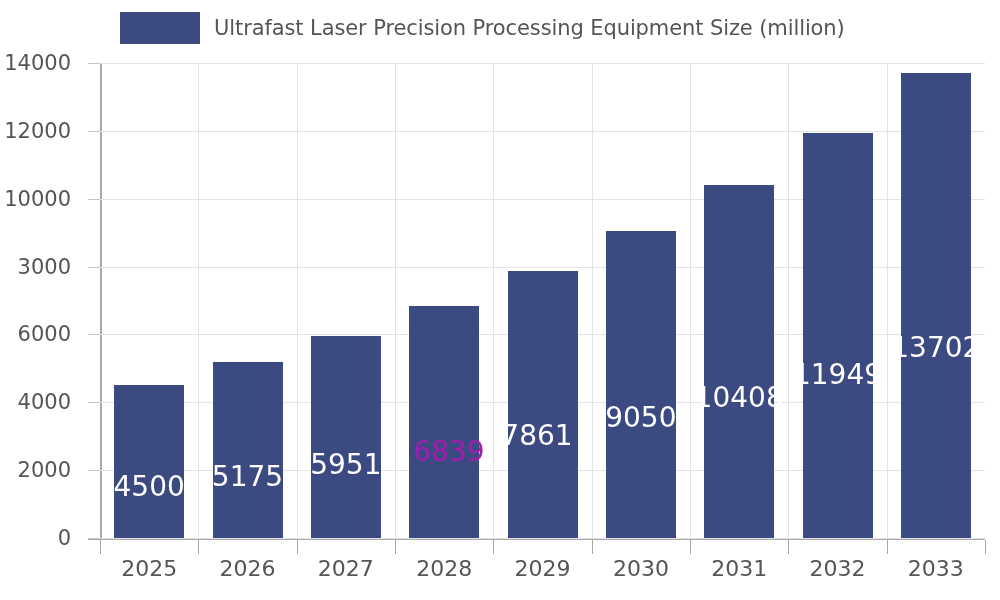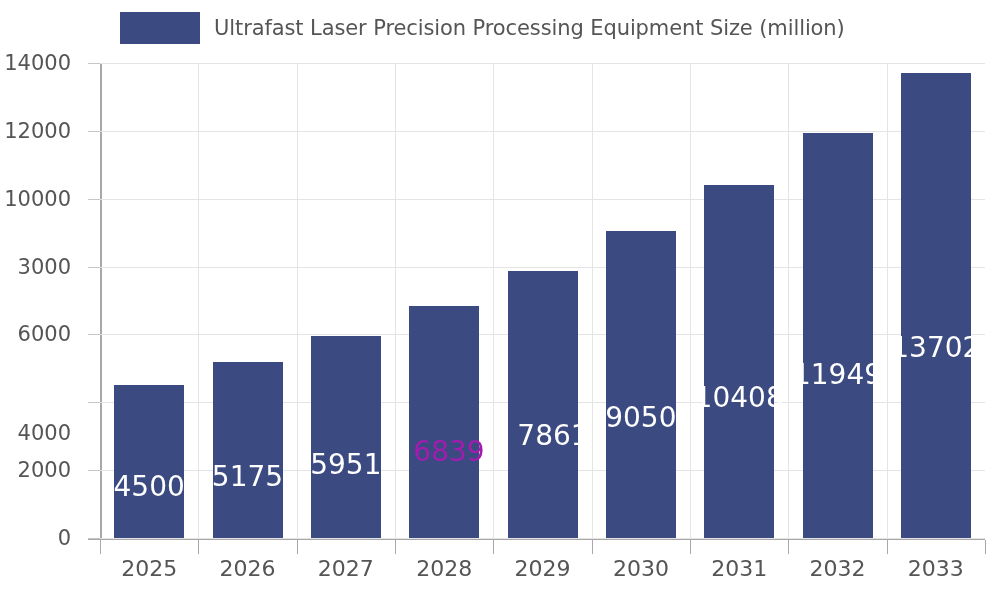--- a/index.html
+++ b/index.html
@@ -150,21 +150,21 @@
 
   <div id="plot">
       <div class="hgrid" style="top: 475px;"></div>
       <div class="ytick-mark" style="top: 475px;"></div>
       <div class="ytick-label" style="top: 475px;">0</div>
       <div class="hgrid" style="top: 407.143px;"></div>
       <div class="ytick-mark" style="top: 407.143px;"></div>
       <div class="ytick-label" style="top: 407.143px;">2000</div>
       <div class="hgrid" style="top: 339.286px;"></div>
       <div class="ytick-mark" style="top: 339.286px;"></div>
-      <div class="ytick-label" style="top: 339.286px; margin-top: 31px;">4000</div>
+      <div class="ytick-label" style="top: 339.286px;">4000</div>
       <div class="hgrid" style="top: 271.429px;"></div>
       <div class="ytick-mark" style="top: 271.429px;"></div>
       <div class="ytick-label" style="top: 271.429px;">6000</div>
       <div class="hgrid" style="top: 203.571px;"></div>
       <div class="ytick-mark" style="top: 203.571px;"></div>
       <div class="ytick-label" style="top: 203.571px;">3000</div>
       <div class="hgrid" style="top: 135.714px;"></div>
       <div class="ytick-mark" style="top: 135.714px;"></div>
       <div class="ytick-label" style="top: 135.714px;">10000</div>
       <div class="hgrid" style="top: 67.8571px;"></div>
@@ -179,21 +179,21 @@
       <div class="bar" title="2026: 5175" style="left: 112.5px; top: 299.42px; width: 70px; height: 175.58px; background: rgb(59, 74, 128);"></div>
       <div class="bar-value" style="left: 147.5px; top: 396.867px; color: rgb(255, 255, 255);">5175</div>
       <div class="vgrid" style="left: 196.667px;"></div>
       <div class="bar" title="2027: 5951" style="left: 210.833px; top: 273.091px; width: 70px; height: 201.909px; background: rgb(59, 74, 128);"></div>
       <div class="bar-value" style="left: 245.833px; top: 385.151px; color: rgb(255, 255, 255);">5951</div>
       <div class="vgrid" style="left: 295px;"></div>
       <div class="bar" title="2028: 6839" style="left: 309.167px; top: 242.963px; width: 70px; height: 232.037px; background: rgb(59, 74, 128);"></div>
       <div class="bar-value" style="left: 349px; top: 371.743px; color: #a21caf;">6839</div>
       <div class="vgrid" style="left: 393.333px;"></div>
       <div class="bar" title="2029: 7861" style="left: 407.5px; top: 208.287px; width: 70px; height: 266.712px; background: rgb(59, 74, 128);"></div>
-      <div class="bar-value" style="left: 453px; top: 356.313px; color: rgb(255, 255, 255); text-align: center;">7861</div>
+      <div class="bar-value" style="left: 437px; top: 356.313px; color: rgb(255, 255, 255); text-align: center;">7861</div>
       <div class="vgrid" style="left: 491.667px;"></div>
       <div class="bar" title="2030: 9050" style="left: 505.833px; top: 167.946px; width: 70px; height: 307.054px; background: rgb(59, 74, 128);"></div>
       <div class="bar-value" style="left: 540.833px; top: 338.361px; color: rgb(255, 255, 255);">9050</div>
       <div class="vgrid" style="left: 590px;"></div>
       <div class="bar" title="2031: 10408" style="left: 604.167px; top: 121.871px; width: 70px; height: 353.129px; background: rgb(59, 74, 128);"></div>
       <div class="bar-value" style="left: 639.167px; top: 317.858px; color: rgb(255, 255, 255);">10408</div>
       <div class="vgrid" style="left: 688.333px;"></div>
       <div class="bar" title="2032: 11949" style="left: 702.5px; top: 69.5875px; width: 70px; height: 405.413px; background: rgb(59, 74, 128);"></div>
       <div class="bar-value" style="left: 737.5px; top: 294.591px; color: rgb(255, 255, 255);">11949</div>
       <div class="vgrid" style="left: 786.667px;"></div>

